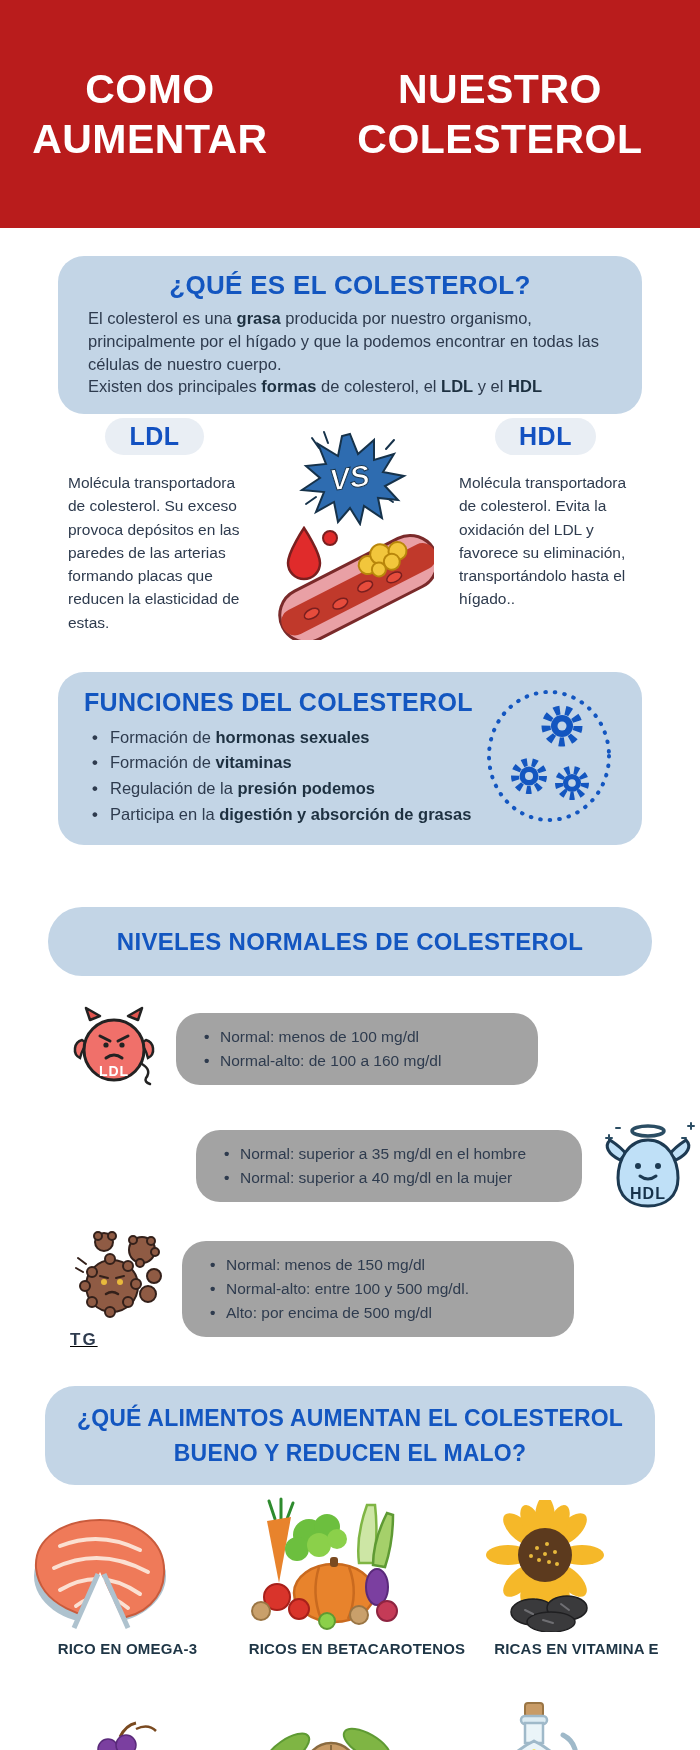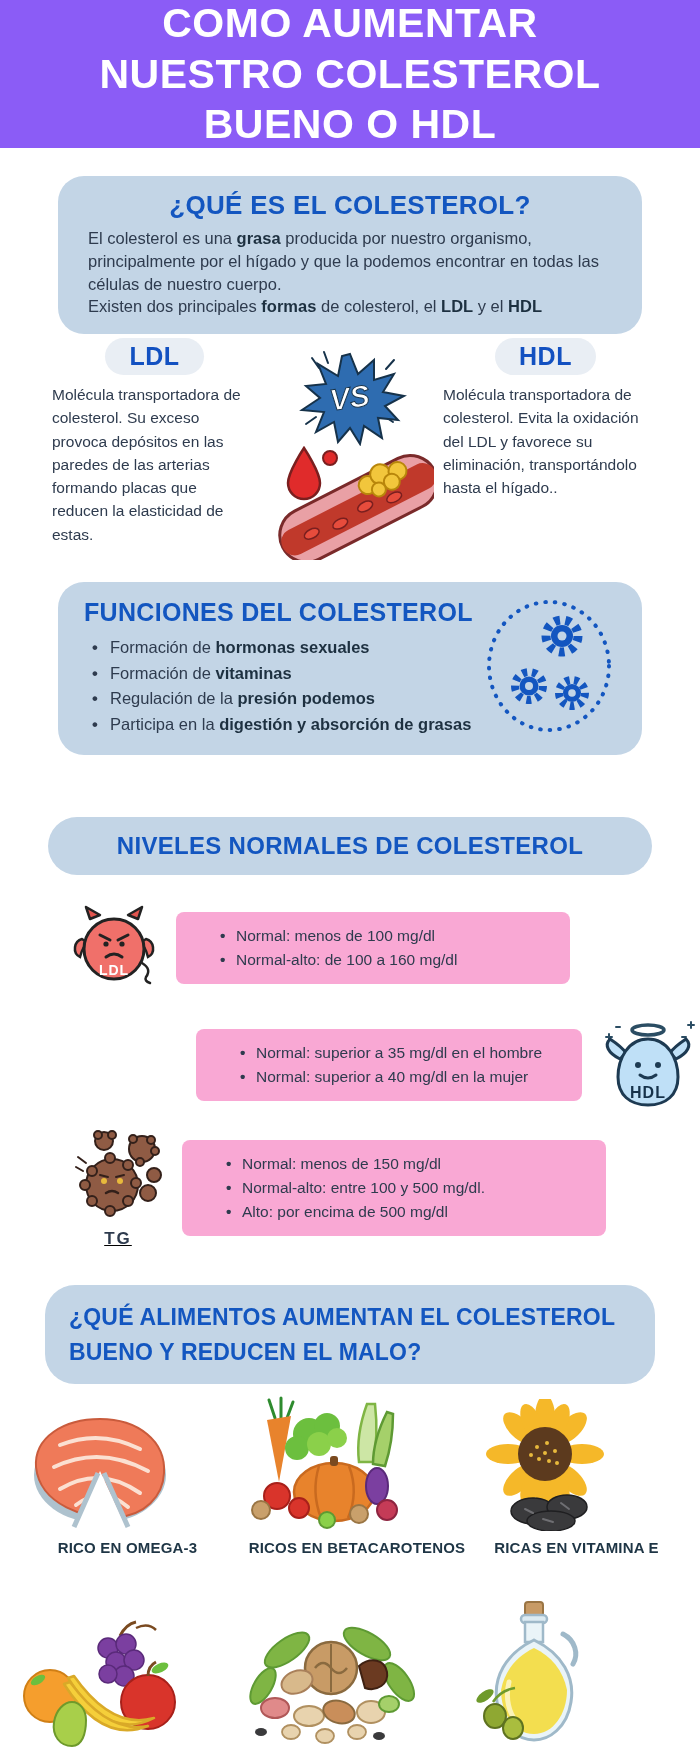--- a/index.html
+++ b/index.html
@@ -1,81 +1,80 @@
 <!DOCTYPE html>
 <html><head>
 <meta charset="utf-8">
 <style>
   html,body{margin:0;padding:0;background:#ffffff;}
   body{font-family:"Liberation Sans", sans-serif;}
   .page{position:relative;width:700px;height:1750px;margin:0 auto;background:#ffffff;overflow:hidden;}
 
   
-  .header{background:#8b5cf6;height:148px;display:flex;flex-direction:column;justify-content:center;align-items:center;}
+  .header{background:#b91c1c;height:228px;display:flex;flex-direction:row;justify-content:center;align-items:center;}
   .header .hline{color:#ffffff;font-weight:800;font-size:41px;line-height:1.23;letter-spacing:.5px;text-align:center;}
 
   
   .panel{background:#C3D5E6;border-radius:26px;}
 
   .que-es{margin:28px 58px 0;padding:14px 30px 16px;}
   .que-es h2{margin:0 0 6px;text-align:center;color:#1356C0;font-size:26px;font-weight:800;letter-spacing:.3px;}
   .que-es p{margin:0;color:#2E3B4E;font-size:16.5px;line-height:1.38;}
   .rb{font-weight:700;color:#1D3040;}
 
   
   .vs-row{display:flex;margin:4px 52px 0;min-height:212px;}
   .col{width:205px;}
   .col-mid{width:186px;position:relative;}
   .pill{display:inline-block;background:#E9EEF4;border-radius:22px;padding:4px 24px;color:#1351C1;font-size:25px;font-weight:800;letter-spacing:.5px;}
   .pill-wrap{text-align:center;margin-bottom:8px;}
-  .col p{margin:0;color:#2E3B4E;font-size:15.5px;line-height:1.5;}
+  .col p{margin:16px;color:#2E3B4E;font-size:15.5px;line-height:1.5;}
 
   
   .funciones{margin:22px 58px 0;padding:16px 26px 18px;position:relative;}
   .funciones h2{margin:0 0 8px;color:#1356C0;font-size:25px;font-weight:800;letter-spacing:.3px;}
   .funciones ul{margin:0;padding:0 0 0 26px;list-style:none;}
   .funciones li{position:relative;color:#2E3B4E;font-size:16.5px;line-height:1.55;}
   .funciones li::before{content:"\2022";position:absolute;left:-18px;color:#2E3B4E;font-weight:700;}
   .gears{position:absolute;right:18px;top:14px;}
 
   
-  .niveles-band{margin:62px 48px 0;height:58px;border-radius:34px;display:flex;align-items:center;justify-content:center;}
+  .niveles-band{margin:62px 48px 0;height:69px;border-radius:34px;display:flex;align-items:center;justify-content:center;}
   .niveles-band h2{margin:0;color:#1356C0;font-size:24px;font-weight:800;letter-spacing:.3px;}
 
   
   .lrow{display:flex;align-items:center;}
-  .lbox{background:#f9a8d4;border-radius:8px;padding:12px 38px;}
+  .lbox{background:#a3a3a3;border-radius:24px;padding:12px 22px;}
   .lbox ul{margin:0;padding:0 0 0 22px;list-style:none;}
   .lbox li{position:relative;color:#2E3B4E;font-size:15.5px;line-height:1.55;}
   .lbox li::before{content:"\2022";position:absolute;left:-16px;color:#2E3B4E;font-weight:700;}
   .row-ldl{margin:30px 0 0 72px;}
   .row-ldl .lbox{margin-left:20px;width:318px;}
   .row-hdl{margin:26px 0 0 196px;}
   .row-hdl .lbox{width:352px;}
   .row-hdl .icon-wrap{margin-left:14px;}
   .row-tg{margin:14px 0 0 70px;}
   .row-tg .lbox{margin-left:16px;width:348px;}
-  .icon-col{display:flex;flex-direction:column;align-items:center;text-decoration:underline;}
-
-  
-  .alimentos-band{margin:36px 45px 0;padding:15px 24px;border-radius:30px;}
+  .icon-col{display:flex;flex-direction:column;text-decoration:underline;}
+
+  
+  .alimentos-band{margin:36px 45px 0;padding:15px 24px;border-radius:30px;text-align:center;}
   .alimentos-band .aline{color:#1356C0;font-size:23px;font-weight:800;line-height:1.5;letter-spacing:.2px;}
   .food-grid{display:grid;grid-template-columns:223px 236px 203px;margin:12px 16px 0;row-gap:42px;}
   .food-cell{display:flex;flex-direction:column;justify-content:flex-end;}
   .food-cell .flabel{margin-top:8px;color:#1E3545;font-size:15px;font-weight:800;letter-spacing:.2px;text-align:center;}
 </style>
 </head>
 <body>
 
 <div class="page">
 
   <div class="header">
     <div class="hline">COMO AUMENTAR</div>
     <div class="hline">NUESTRO COLESTEROL</div>
-    <div class="hline">BUENO O HDL</div>
   </div>
 
   <div class="panel que-es">
     <h2>¿QUÉ ES EL COLESTEROL?</h2>
     <p><span>El colesterol es una </span><span class="rb">grasa</span><span> producida por nuestro organismo, principalmente por el hígado y que la podemos encontrar en todas las células de nuestro cuerpo.</span></p>
     <p><span>Existen dos principales </span><span class="rb">formas</span><span> de colesterol, el </span><span class="rb">LDL</span><span> y el </span><span class="rb">HDL</span></p>
   </div>
 
   <div class="vs-row">
     <div class="col">

